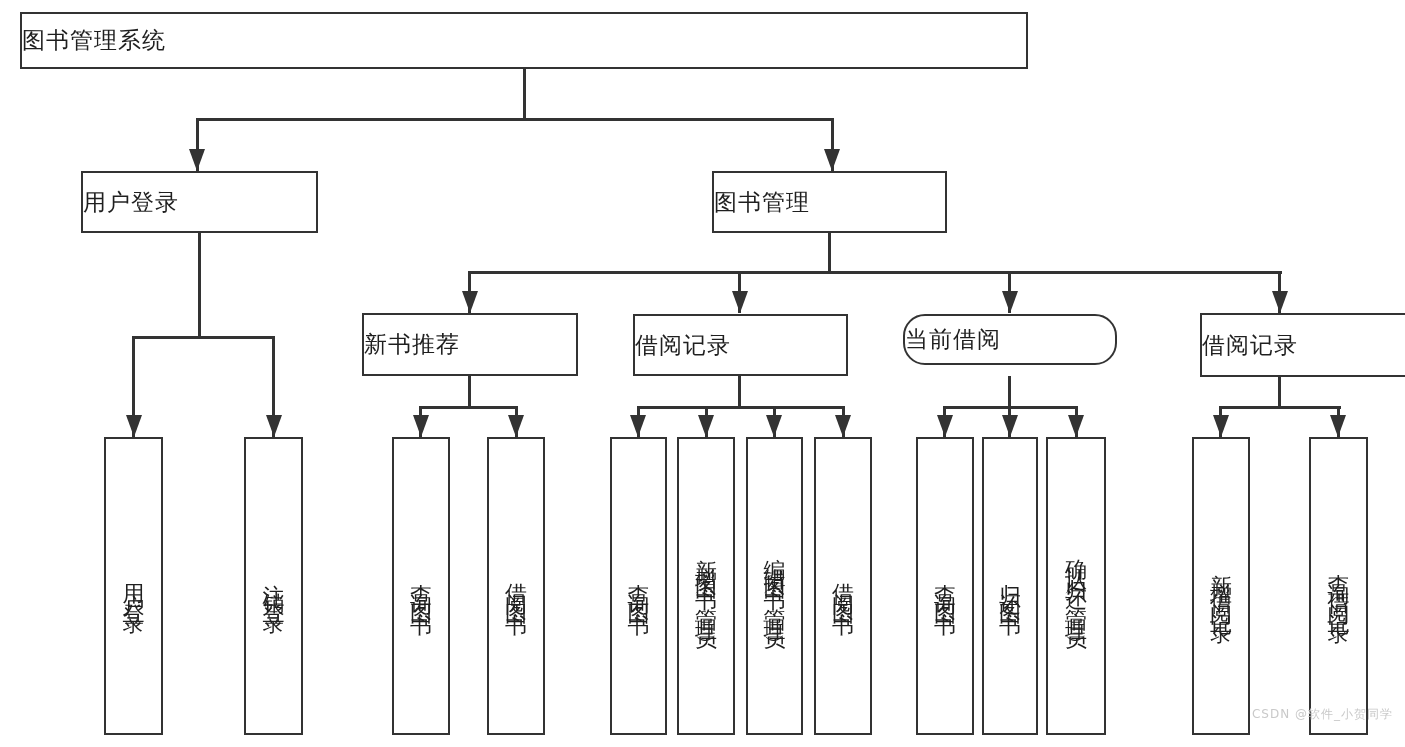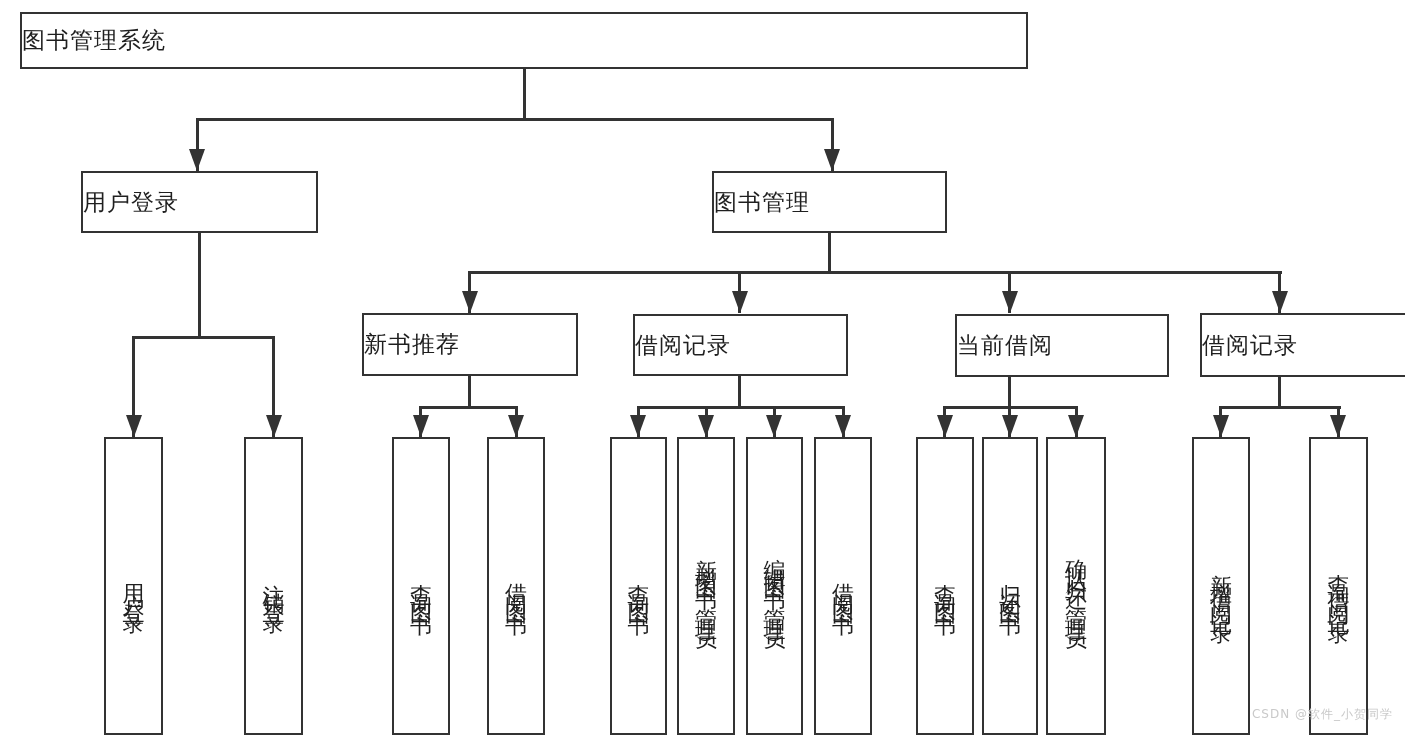--- a/index.html
+++ b/index.html
@@ -109,21 +109,21 @@
   <div class="hbox" style="left:362px; top:313px; width:216px; height:63px;">
     <span>新书推荐</span>
   </div>
 
   <div class="hbox" style="left:712px; top:171px; width:235px; height:62px;">
     <span>图书管理</span>
   </div>
   <div class="hbox" style="left:633px; top:314px; width:215px; height:62px;">
     <span>借阅记录</span>
   </div>
-  <div class="hbox" style="left:955px; top:314px; width:214px; height:63px;">
+  <div class="hbox" style="left:903px; top:314px; width:214px; height:51px;border-radius:22px;">
     <span>当前借阅</span>
   </div>
   <div class="hbox" style="left:1200px; top:313px; width:213px; height:64px;">
     <span>借阅记录</span>
   </div>
 
   <div class="vbox" style="left:104px; top:437px; width:59px; height:298px;">
     <span>用户登录</span>
   </div>
   <div class="vbox" style="left:244px; top:437px; width:59px; height:298px;">

